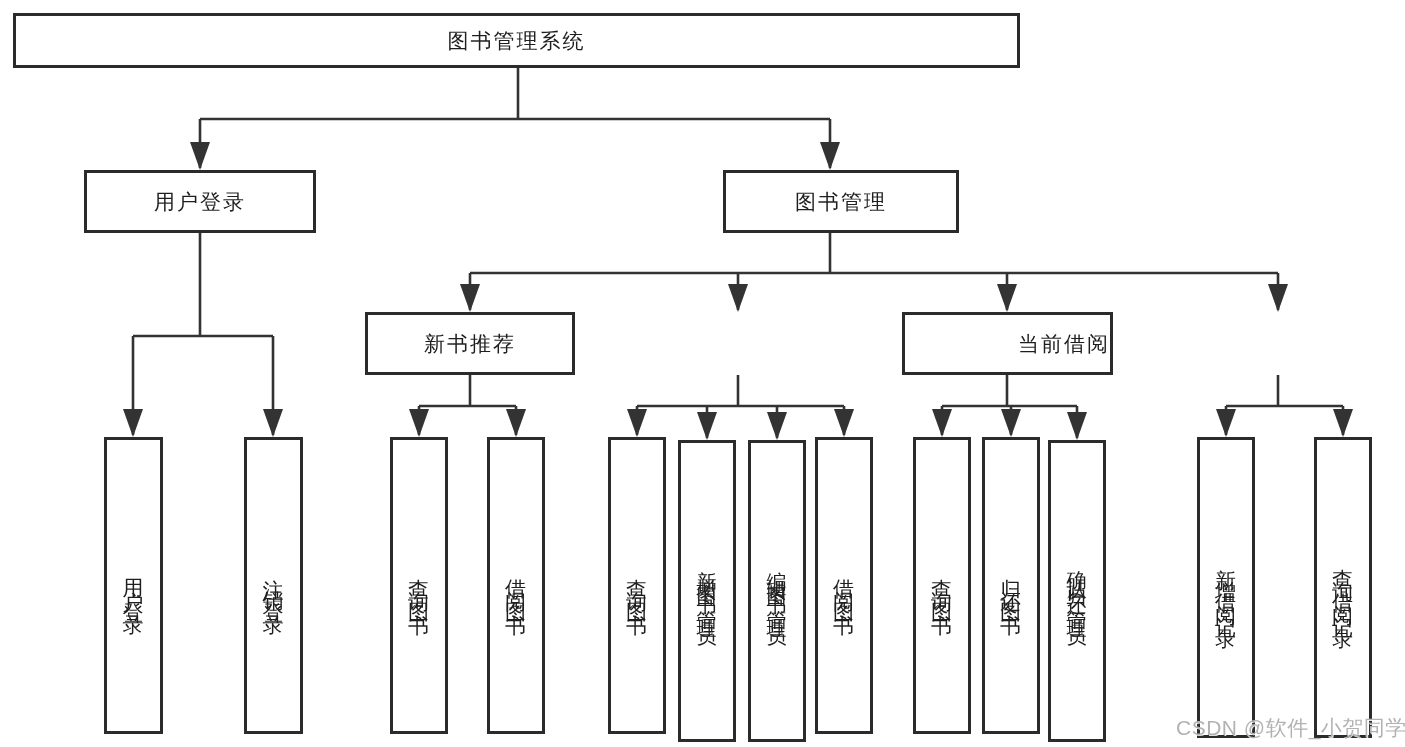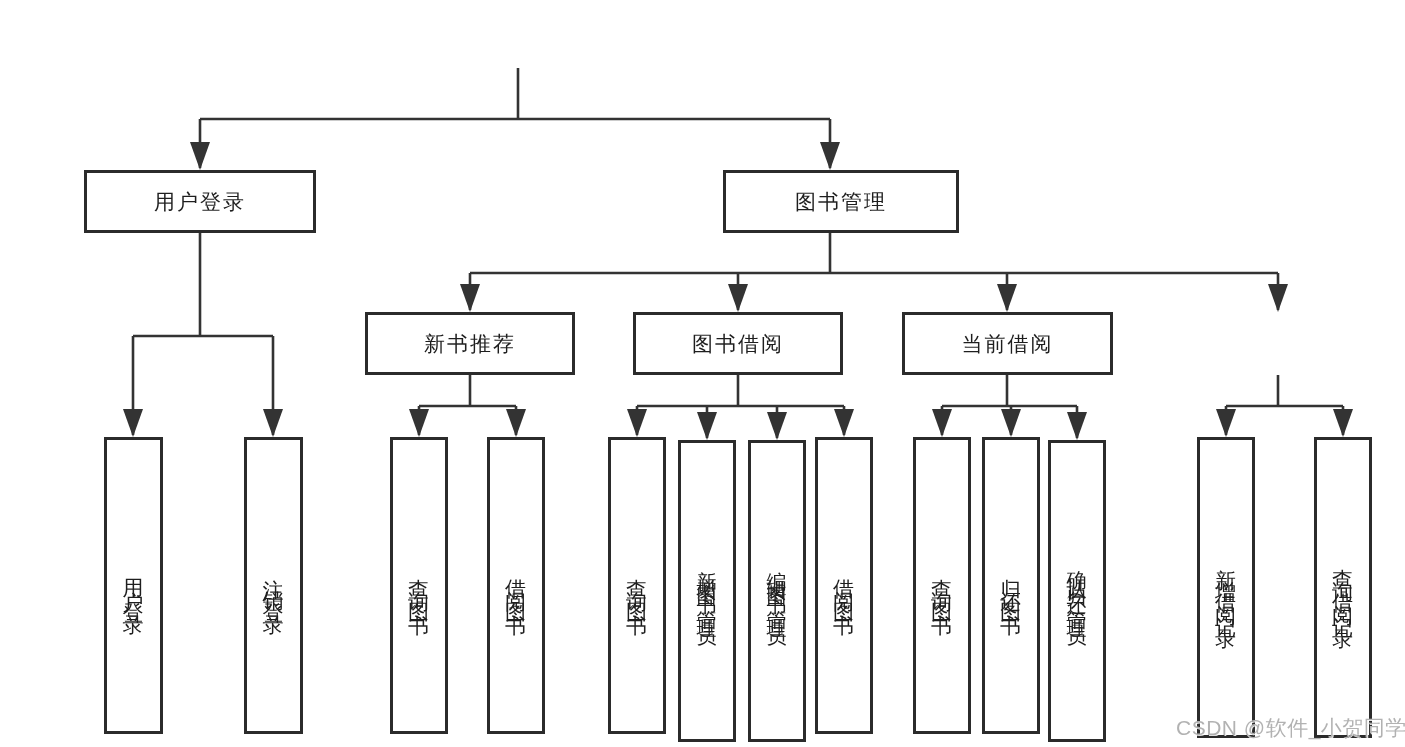--- a/index.html
+++ b/index.html
@@ -124,35 +124,35 @@
     <g>
       <line x1="1278" y1="375" x2="1278" y2="406"></line>
       <line x1="1226" y1="406" x2="1343" y2="406"></line>
       <line x1="1226" y1="406" x2="1226" y2="435"></line>
       <line x1="1343" y1="406" x2="1343" y2="435"></line>
       <polygon points="1216,409 1236,409 1226,437" fill="#333333" stroke="none"></polygon>
       <polygon points="1333,409 1353,409 1343,437" fill="#333333" stroke="none"></polygon>
     </g>
   </svg>
 
+  <div class="node" style="left:13px; top:13px; width:1007px; height:55px;">
+    <span class="lbl">图书管理系统</span>
+  </div>
 
   <div class="node" style="left:84px; top:170px; width:232px; height:63px;">
     <span class="lbl">用户登录</span>
   </div>
   <div class="node" style="left:712px; top:170px; width:236px; height:63px;margin-left:11px;">
     <span class="lbl">图书管理</span>
   </div>
 
   <div class="node" style="left:365px; top:312px; width:210px; height:63px;">
     <span class="lbl">新书推荐</span>
   </div>
-  <div class="node" style="left:633px; top:312px; width:210px; height:63px;">
-    <span class="lbl">图书借阅</span>
-  </div>
-  <div class="node" style="left:902px; top:312px; width:211px; height:63px;">
+  <div class="node" style="left:902px; top:312px; width:211px; height:63px;justify-content:flex-end;">
     <span class="lbl">当前借阅</span>
   </div>
 
   <div class="node vert" style="left:104px; top:437px; width:59px; height:297px;">
     <span class="lbl">用户登录</span>
   </div>
   <div class="node vert" style="left:244px; top:437px; width:59px; height:297px;">
     <span class="lbl">注销登录</span>
   </div>
 

